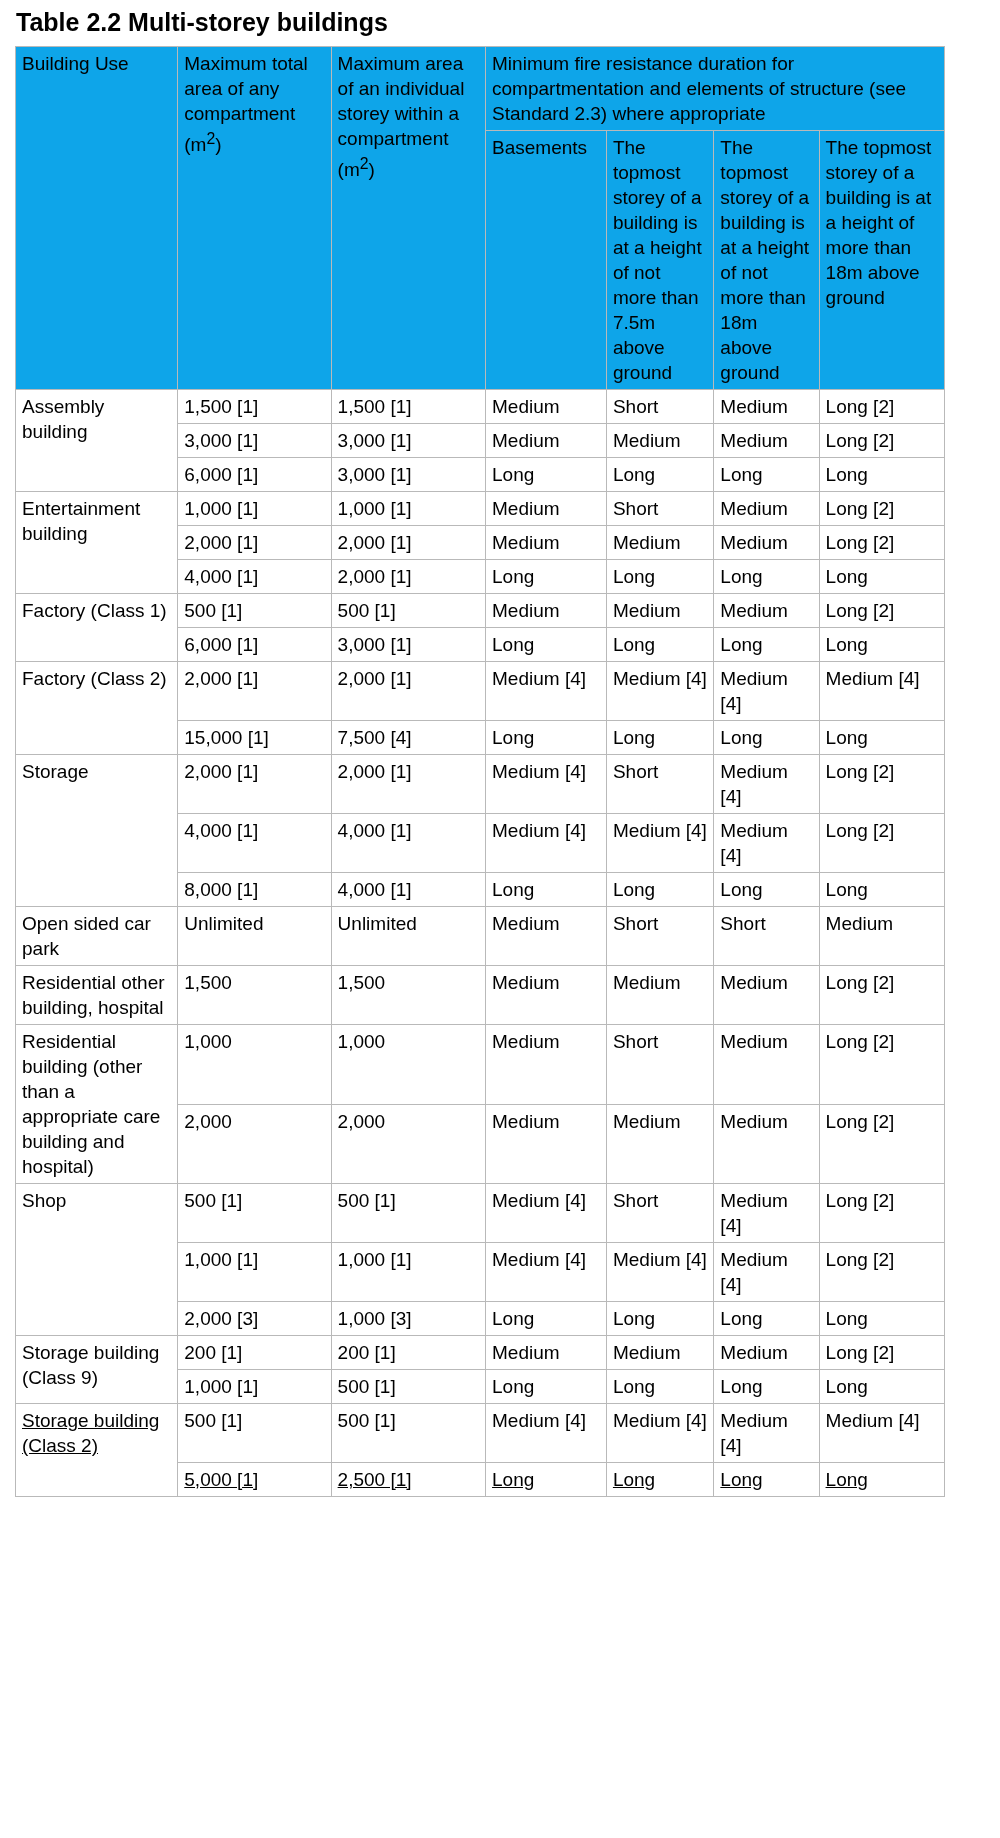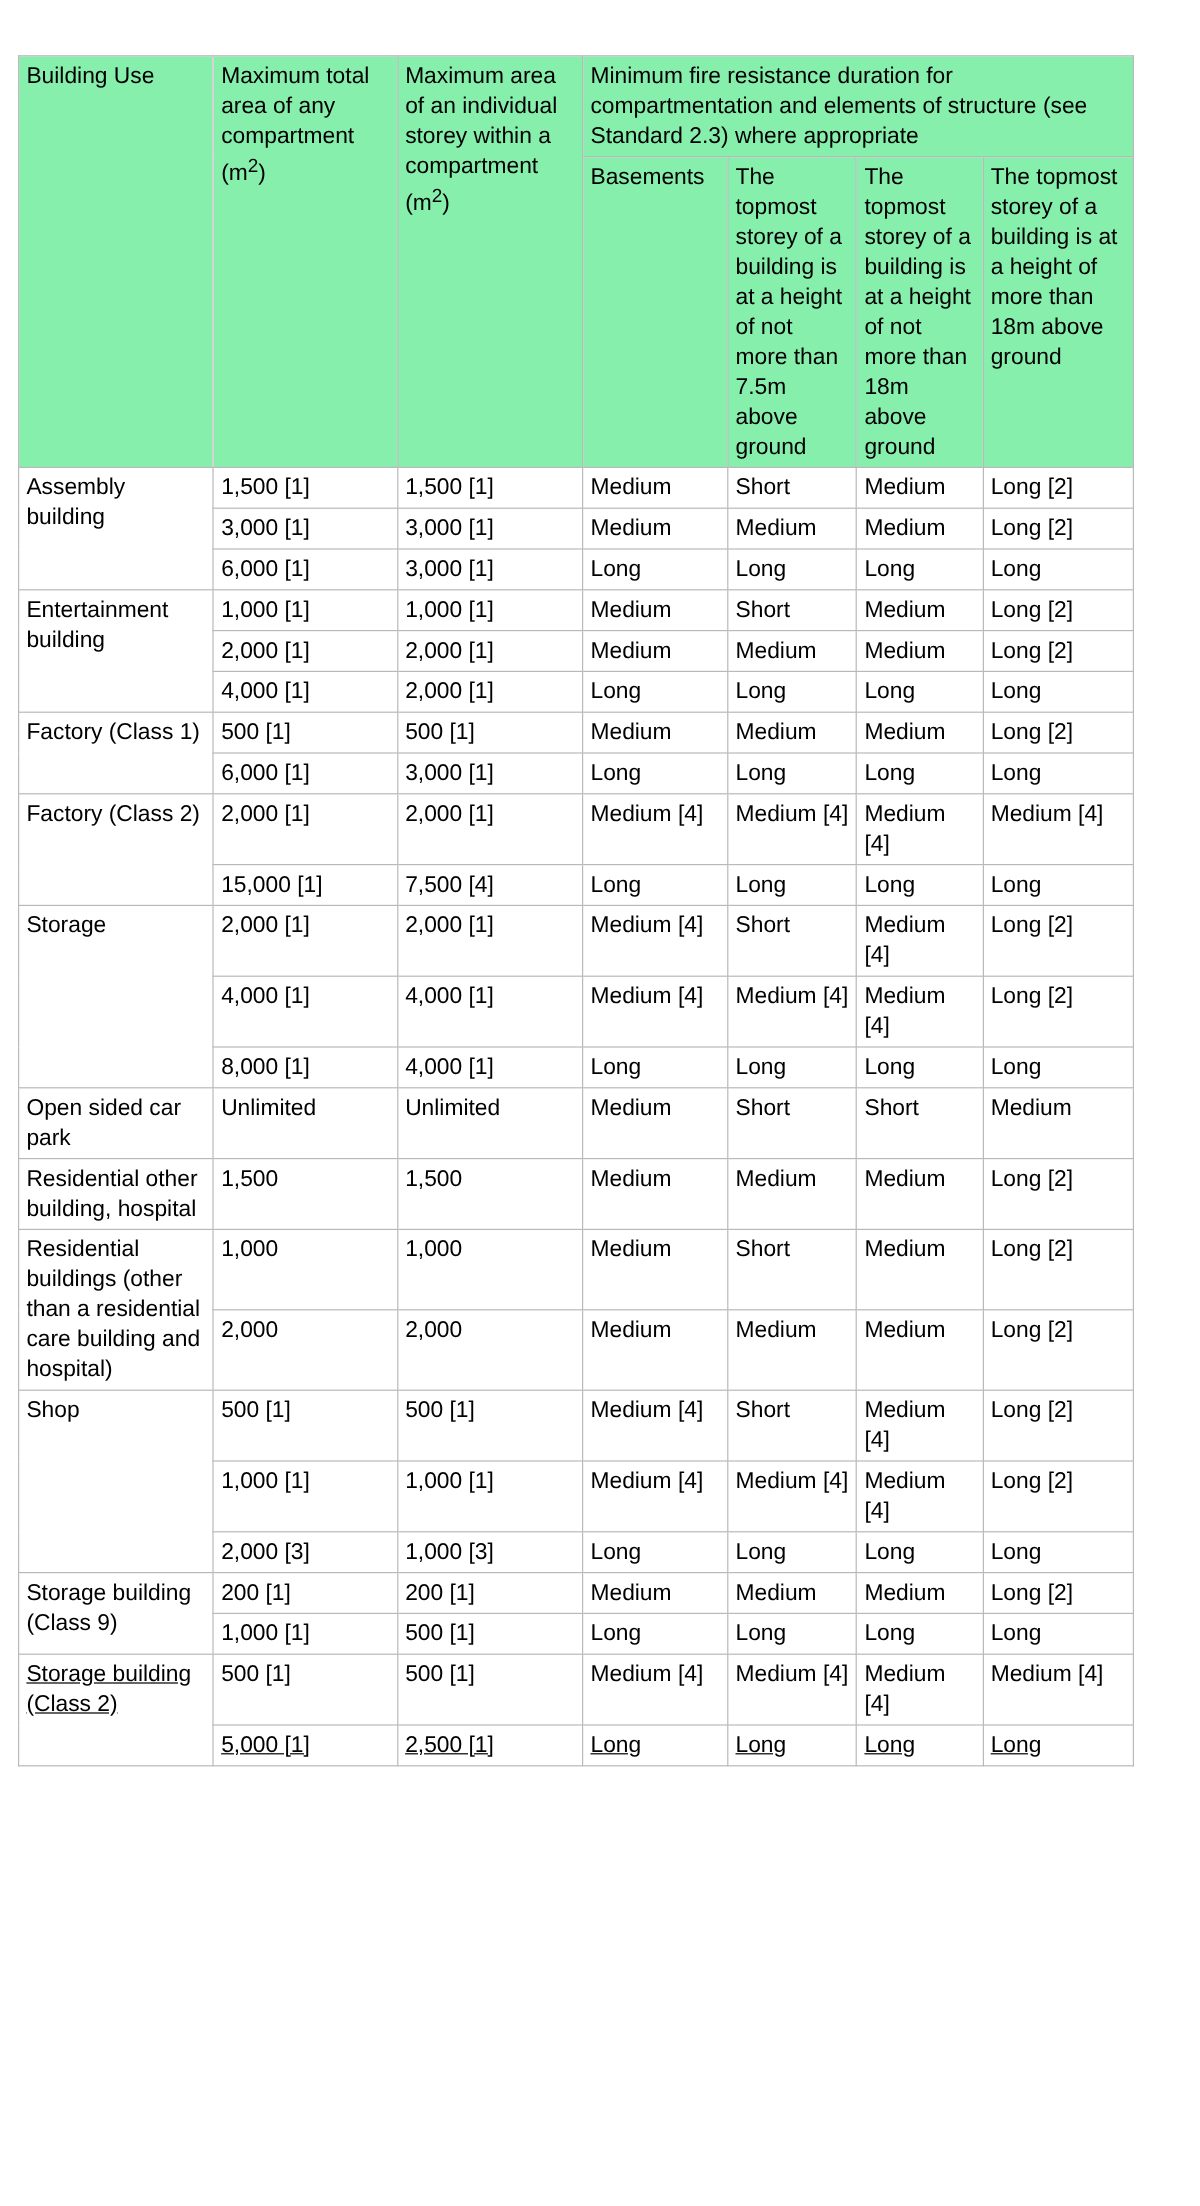--- a/index.html
+++ b/index.html
@@ -27,21 +27,21 @@
     vertical-align:top;
     padding:4px 5px 4px 6px;
     font-size:19px;
     line-height:25px;
     font-weight:normal;
     text-align:left;
     overflow:hidden;
   }
   
   .hd{
-    background:#86efac;
+    background:#0ea5e9;
     font-weight:bold;
     border:1px solid #a5a5a5;
   }
   .hd-outer{border-top:1px solid #8d8d8d;}
   .grp-left{border-left:1px solid #8d8d8d;}
   .clip{white-space:nowrap;margin-top:24px;}
   
   tr.group-start > td{border-top:1px solid #8d8d8d;}
   td.usecell{border-right:1px solid #8d8d8d;}
   td.lastrow{border-bottom:1px solid #8d8d8d;text-decoration:underline;}
@@ -52,20 +52,21 @@
   col.c3{width:108px;}
   col.c4{width:96px;}
   col.c5{width:94px;}
   col.c6{width:112px;}
 </style>
 </head>
 <body>
 
 <div class="page">
 
+  <div class="title">Table 2.2 Multi-storey buildings</div>
 
   <table class="t22">
     <colgroup>
       <col class="c0">
         <col class="c1">
         <col class="c2">
         <col class="c3">
         <col class="c4">
         <col class="c5">
         <col class="c6">
@@ -210,21 +211,21 @@
         <tr class="group-start">
           <td class="usecell" rowspan="1">Residential other building, hospital</td>
           <td>1,500</td>
           <td>1,500</td>
           <td>Medium</td>
           <td>Medium</td>
           <td>Medium</td>
           <td>Long [2]</td>
         </tr>
         <tr class="group-start">
-          <td class="usecell" rowspan="2">Residential buildings (other than a residential care building and hospital)</td>
+          <td class="usecell" rowspan="2">Residential building (other than a appropriate care building and hospital)</td>
           <td>1,000</td>
           <td>1,000</td>
           <td>Medium</td>
           <td>Short</td>
           <td>Medium</td>
           <td>Long [2]</td>
         </tr>
         <tr>
           <td>2,000</td>
           <td>2,000</td>

